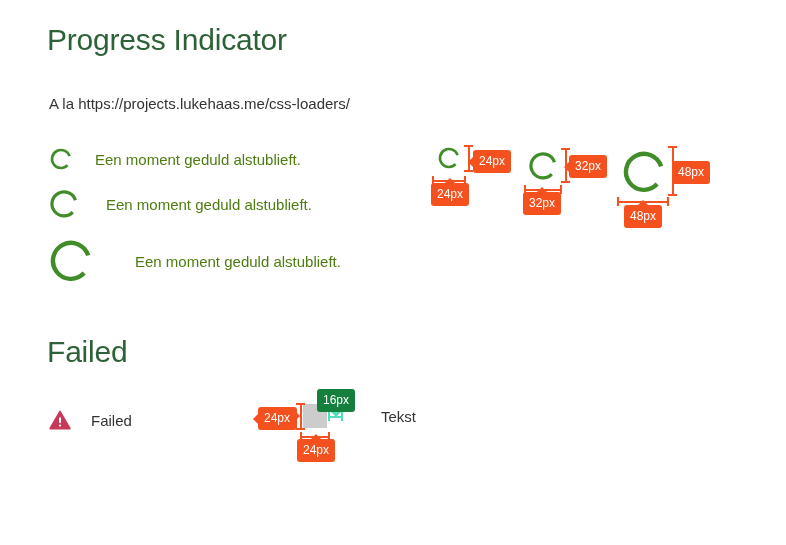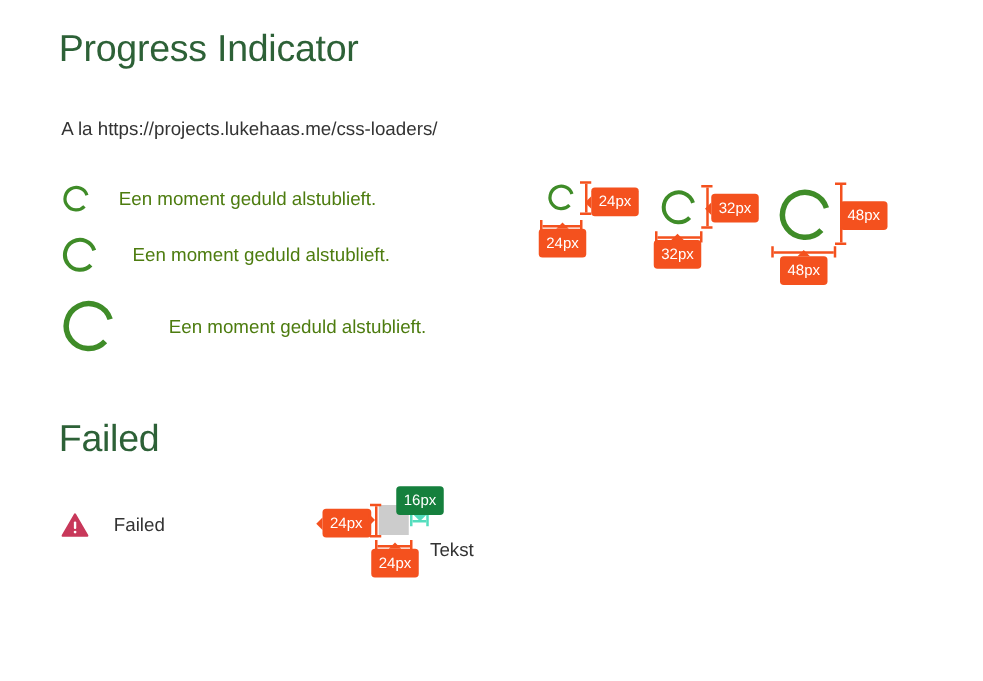--- a/index.html
+++ b/index.html
@@ -281,13 +281,13 @@
 <span style="position:absolute; left:295px; top:411px; width:0; height:0;
              border-top:5px solid transparent; border-bottom:5px solid transparent;
              border-left:5px solid #f4511e;"></span>
 
 <div class="dim-h" style="left:300px; top:432px; width:30px;"></div>
 <div class="callout ptr-up" style="left:297px; top:439px;">24px</div>
 
 <div class="dim-h teal" style="left:328px; top:412px; width:15px;"></div>
 <div class="callout teal ptr-down" style="left:317px; top:389px;">16px</div>
 
-<div class="spec-text" style="left:344px; top:432px;">Tekst</div>
+<div class="spec-text" style="left:344px; top:408px;padding-left:37px;">Tekst</div>
 
 </body></html>

